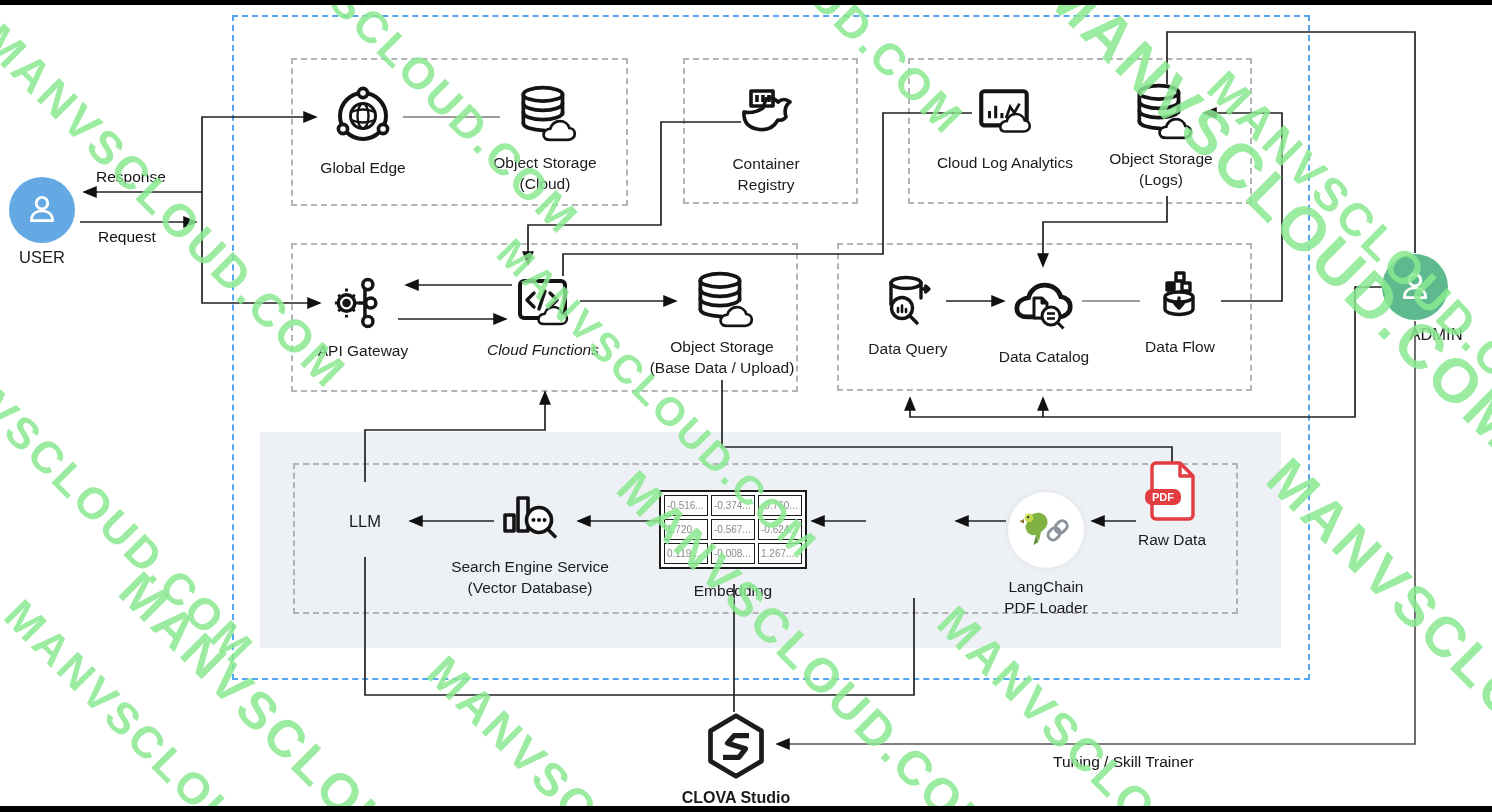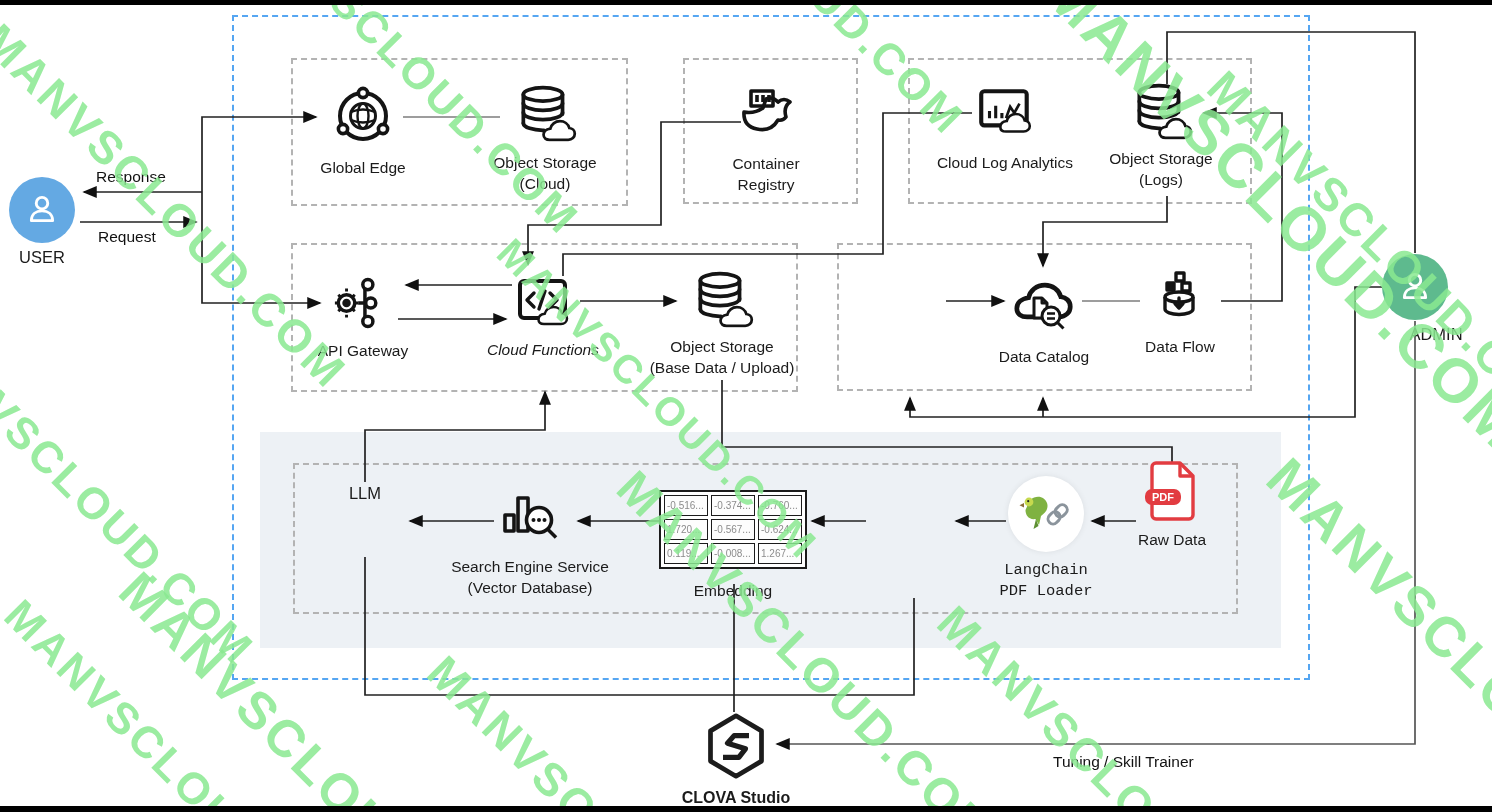--- a/index.html
+++ b/index.html
@@ -239,20 +239,34 @@
   </div>
 
   <div class="node" style="left:627px;top:268px;width:190px;">
     <svg class="ic" width="66" height="66" viewBox="0 0 64 64">
         <use href="#sym-os" width="64" height="64"></use>
       </svg>
     <span class="lbl" style="margin-top:2px">Object Storage</span>
     <span class="lbl">(Base Data / Upload)</span>
   </div>
 
+  <div class="node" style="left:828px;top:272px;width:160px;">
+    <svg class="ic" width="60" height="58" viewBox="0 0 60 58">
+      <g fill="none" stroke="#141414" stroke-width="3.4" stroke-linecap="round">
+        <ellipse cx="28" cy="11" rx="15" ry="5.5"></ellipse>
+        <path d="M13,11 V32 M43,11 V26"></path>
+        <path d="M13,32 A15,6 0 0 0 29,37.5"></path>
+        <path d="M44,17 h7 m0,0 l-3.4,-3 m3.4,3 l-3.4,3"></path>
+        <circle cx="24" cy="36" r="10.5" fill="#fff"></circle>
+        <path d="M20,40 v-4 M24,40 v-6.5 M28,40 v-3" stroke-width="2.6"></path>
+        <path d="M32,44 l7,7"></path>
+      </g>
+    </svg>
+    <span class="lbl" style="margin-top:8px">Data Query</span>
+  </div>
 
   <div class="node" style="left:964px;top:280px;width:160px;">
     <svg class="ic" width="64" height="60" viewBox="0 0 64 60">
       <use href="#sym-cloud" x="2" y="2" width="60" height="38"></use>
       <g fill="#fff" stroke="#141414" stroke-width="3" stroke-linejoin="round">
         <path d="M22,18 h8 l5,5 v15 h-13 z"></path>
         <path d="M30,18 v5 h5" fill="none"></path>
         <circle cx="39" cy="36" r="9"></circle>
         <path d="M35,33.5 h8 M35,38.5 h8" fill="none" stroke-width="2.4"></path>
         <path d="M45.5,42.5 l6,6" fill="none"></path>
@@ -270,21 +284,21 @@
         <ellipse cx="29" cy="27" rx="14" ry="5"></ellipse>
         <path d="M15,27 V39 M43,27 V39"></path>
         <path d="M15,39 A14,5.5 0 0 0 43,39"></path>
         <path d="M29,28 V38 M29,38 l-4,-4.5 M29,38 l4,-4.5" stroke-linecap="round"></path>
       </g>
     </svg>
     <span class="lbl" style="margin-top:6px">Data Flow</span>
   </div>
 
   <div class="node" style="left:285px;top:483px;width:160px;">
-    <span class="lbl" style="margin-top:0;font-size:16.5px;">LLM</span>
+    <span class="lbl" style="margin-top:28px;font-size:16.5px;">LLM</span>
   </div>
 
   <div class="node" style="left:435px;top:488px;width:190px;">
     <svg class="ic" width="62" height="60" viewBox="0 0 62 60">
       <g fill="none" stroke="#141414" stroke-width="3.6" stroke-linejoin="round">
         <rect x="6" y="27" width="9" height="16"></rect>
         <rect x="19" y="10" width="10" height="33"></rect>
         <circle cx="40" cy="32" r="12.5" fill="#fff"></circle>
         <path d="M49,41.5 l8,8"></path>
       </g>
@@ -315,21 +329,21 @@
         <td>0.119...</td>
         <td>-0.008...</td>
         <td>1.267...</td>
       </tr>
     </tbody>
       </table>
     <span class="lbl" style="margin-top:11px">Embedding</span>
   </div>
 
 
-  <div class="node" style="left:966px;top:476px;width:160px;font-family:Liberation Mono, monospace;">
+  <div class="node" style="left:966px;top:492px;width:160px;">
     <div class="lc-disc">
       <svg width="56" height="40" viewBox="0 0 56 40">
         <g>
           <path d="M12,6 c7,-6 15,-3 17,3 c2,6 -2,10 -6,13 l-2,9 l-3.5,-6 c-7,1 -10,-4 -10,-9 z" fill="#7fb241"></path>
           <circle cx="11" cy="8" r="4.4" fill="#c6d94e"></circle>
           <circle cx="10.2" cy="7.2" r="1.1" fill="#222"></circle>
           <path d="M6,9 l-4.5,2.2 l4.5,2.2 z" fill="#8a6d3b"></path>
           <path d="M18,25 l-2.5,10 l5,-3 z" fill="#5d8f33"></path>
         </g>
         <g transform="rotate(-45 40 20)" fill="none" stroke="#8b949c" stroke-width="3">

